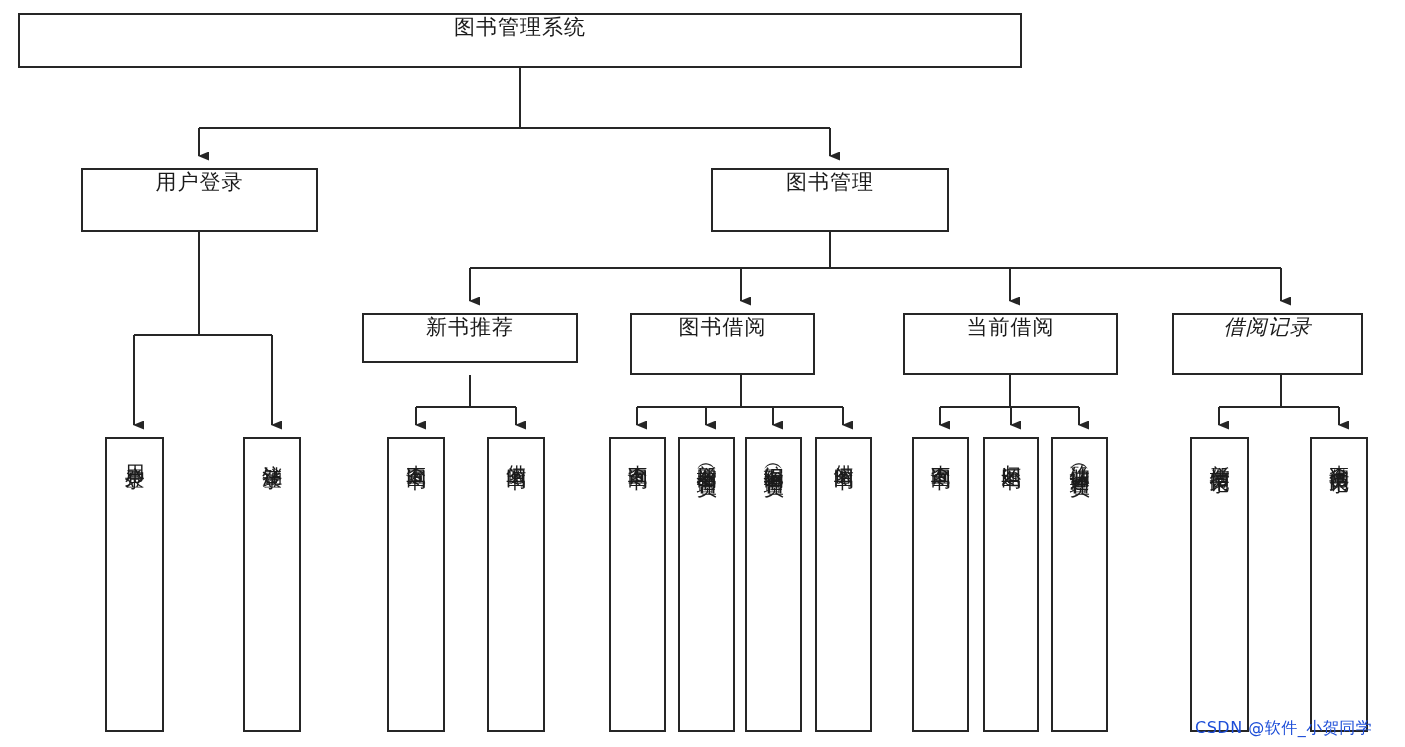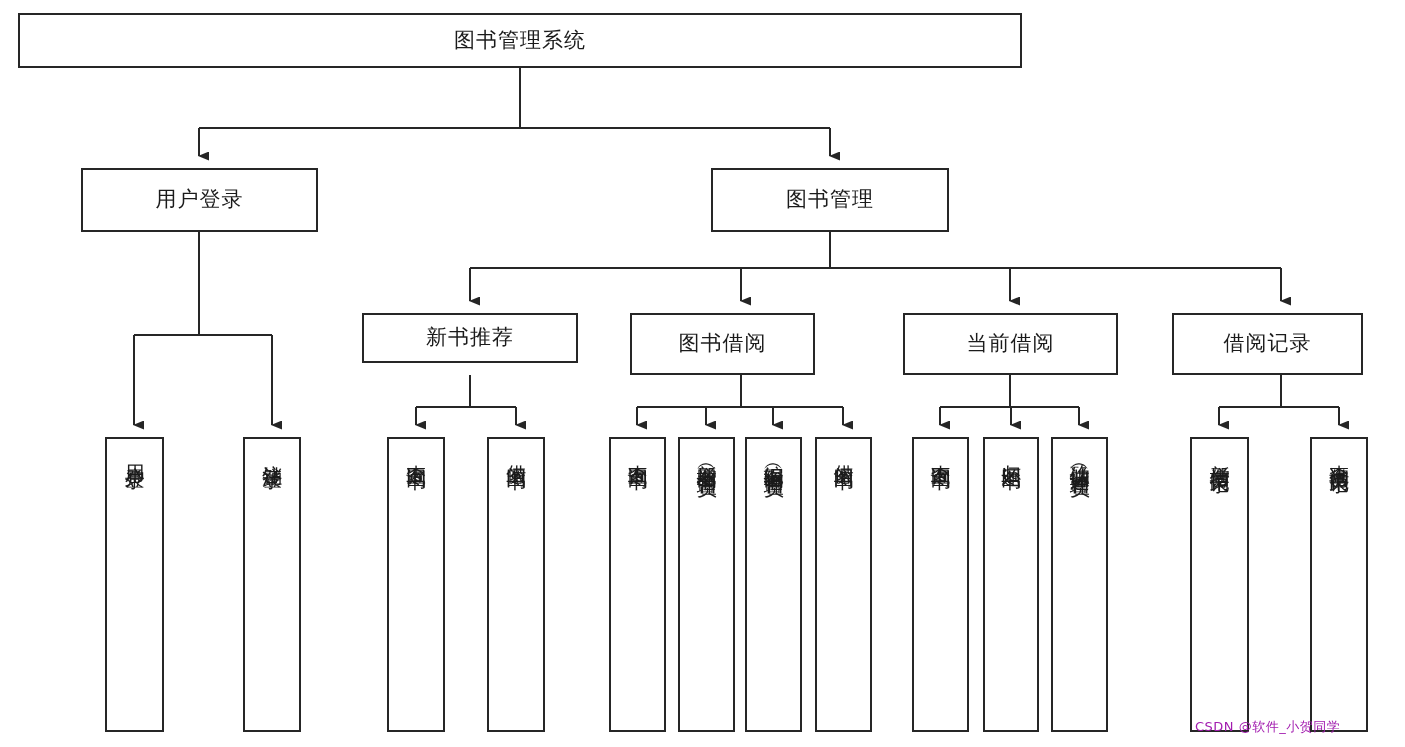--- a/index.html
+++ b/index.html
@@ -25,21 +25,20 @@
     width: 1405px;
     height: 747px;
     pointer-events: none;
   }
   .node {
     position: absolute;
     box-sizing: border-box;
     border: 2px solid #262626;
     background: #ffffff;
     display: flex;
-    align-items: center;
     justify-content: center;
     color: #1b1b1b;
   }
   .node.horiz {
     font-size: 21px;
     letter-spacing: 1px;
     line-height: 1.2;
   }
   .node.root {
     font-size: 21px;
@@ -53,22 +52,22 @@
     writing-mode: vertical-rl;
     text-orientation: upright;
     font-size: 20px;
     line-height: 1.28;
     letter-spacing: 2px;
     white-space: nowrap;
     color: #1b1b1b;
   }
   .watermark {
     position: absolute;
-    font-size: 13px;
-    color: #a21caf;
+    font-size: 16px;
+    color: #1d4ed8;
     letter-spacing: 0.5px;
     white-space: nowrap;
     user-select: none;
   }
 </style>
 </head>
 <body>
 
 <div id="diagram-root">
 
@@ -138,21 +137,21 @@
 
   <div class="node horiz" style="left:362px; top:313px; width:216px; height:50px;">
     <span>新书推荐</span>
   </div>
   <div class="node horiz" style="left:630px; top:313px; width:185px; height:62px;">
     <span>图书借阅</span>
   </div>
   <div class="node horiz" style="left:903px; top:313px; width:215px; height:62px;">
     <span>当前借阅</span>
   </div>
-  <div class="node horiz" style="left:1172px; top:313px; width:191px; height:62px;">
+  <div class="node horiz" style="left:1172px; top:313px; width:191px; height:62px;font-style:italic;">
     <span>借阅记录</span>
   </div>
 
   <div class="node vert" style="left:105px; top:437px; width:59px; height:295px;">
     <span class="vert-label">用户登录</span>
   </div>
   <div class="node vert" style="left:243px; top:437px; width:58px; height:295px;">
     <span class="vert-label">注销登录</span>
   </div>
   <div class="node vert" style="left:387px; top:437px; width:58px; height:295px;">

